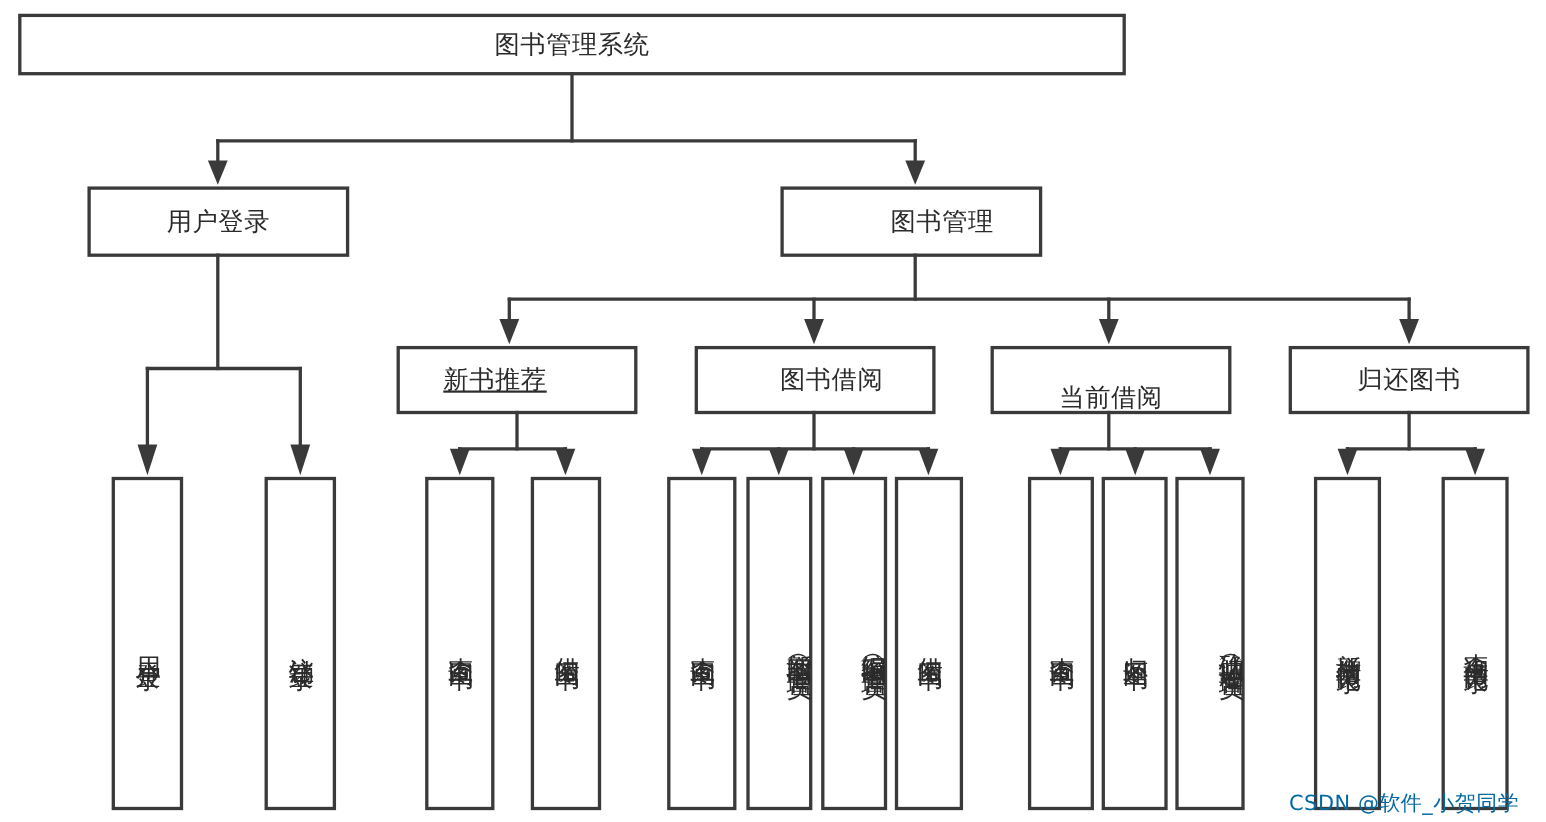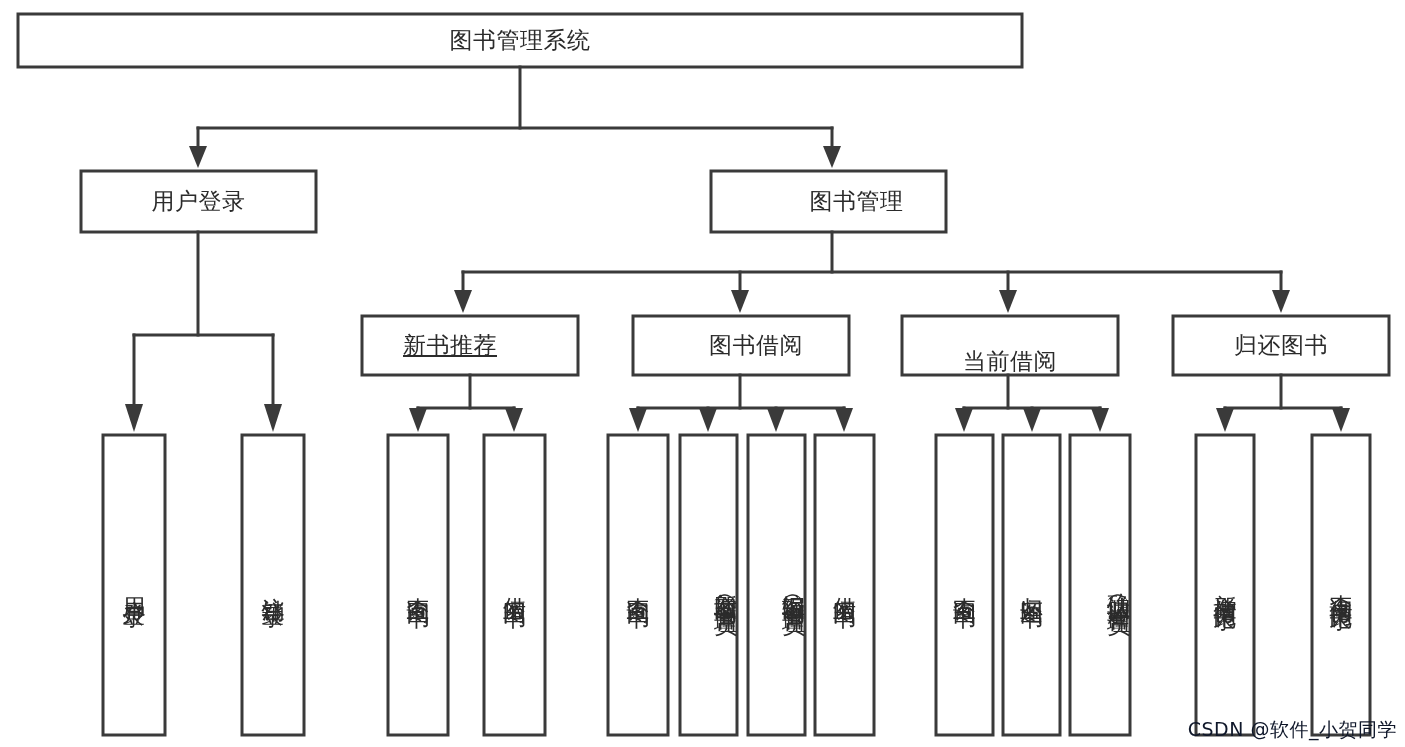--- a/index.html
+++ b/index.html
@@ -60,23 +60,23 @@
     color: #2b2b2b;
     font-size: 23px;
     writing-mode: vertical-rl;
     text-orientation: upright;
     letter-spacing: 3px;
     line-height: 1;
     pointer-events: none;
   }
   .watermark {
     position: absolute;
-    right: 8px;
+    right: 24px;
     bottom: 4px;
-    color: #0f172a;
+    color: #0369a1;
     font-size: 19px;
     letter-spacing: 0.5px;
     white-space: nowrap;
     user-select: none;
   }
 </style>
 </head>
 <body>
 
 <div id="diagram-root">

